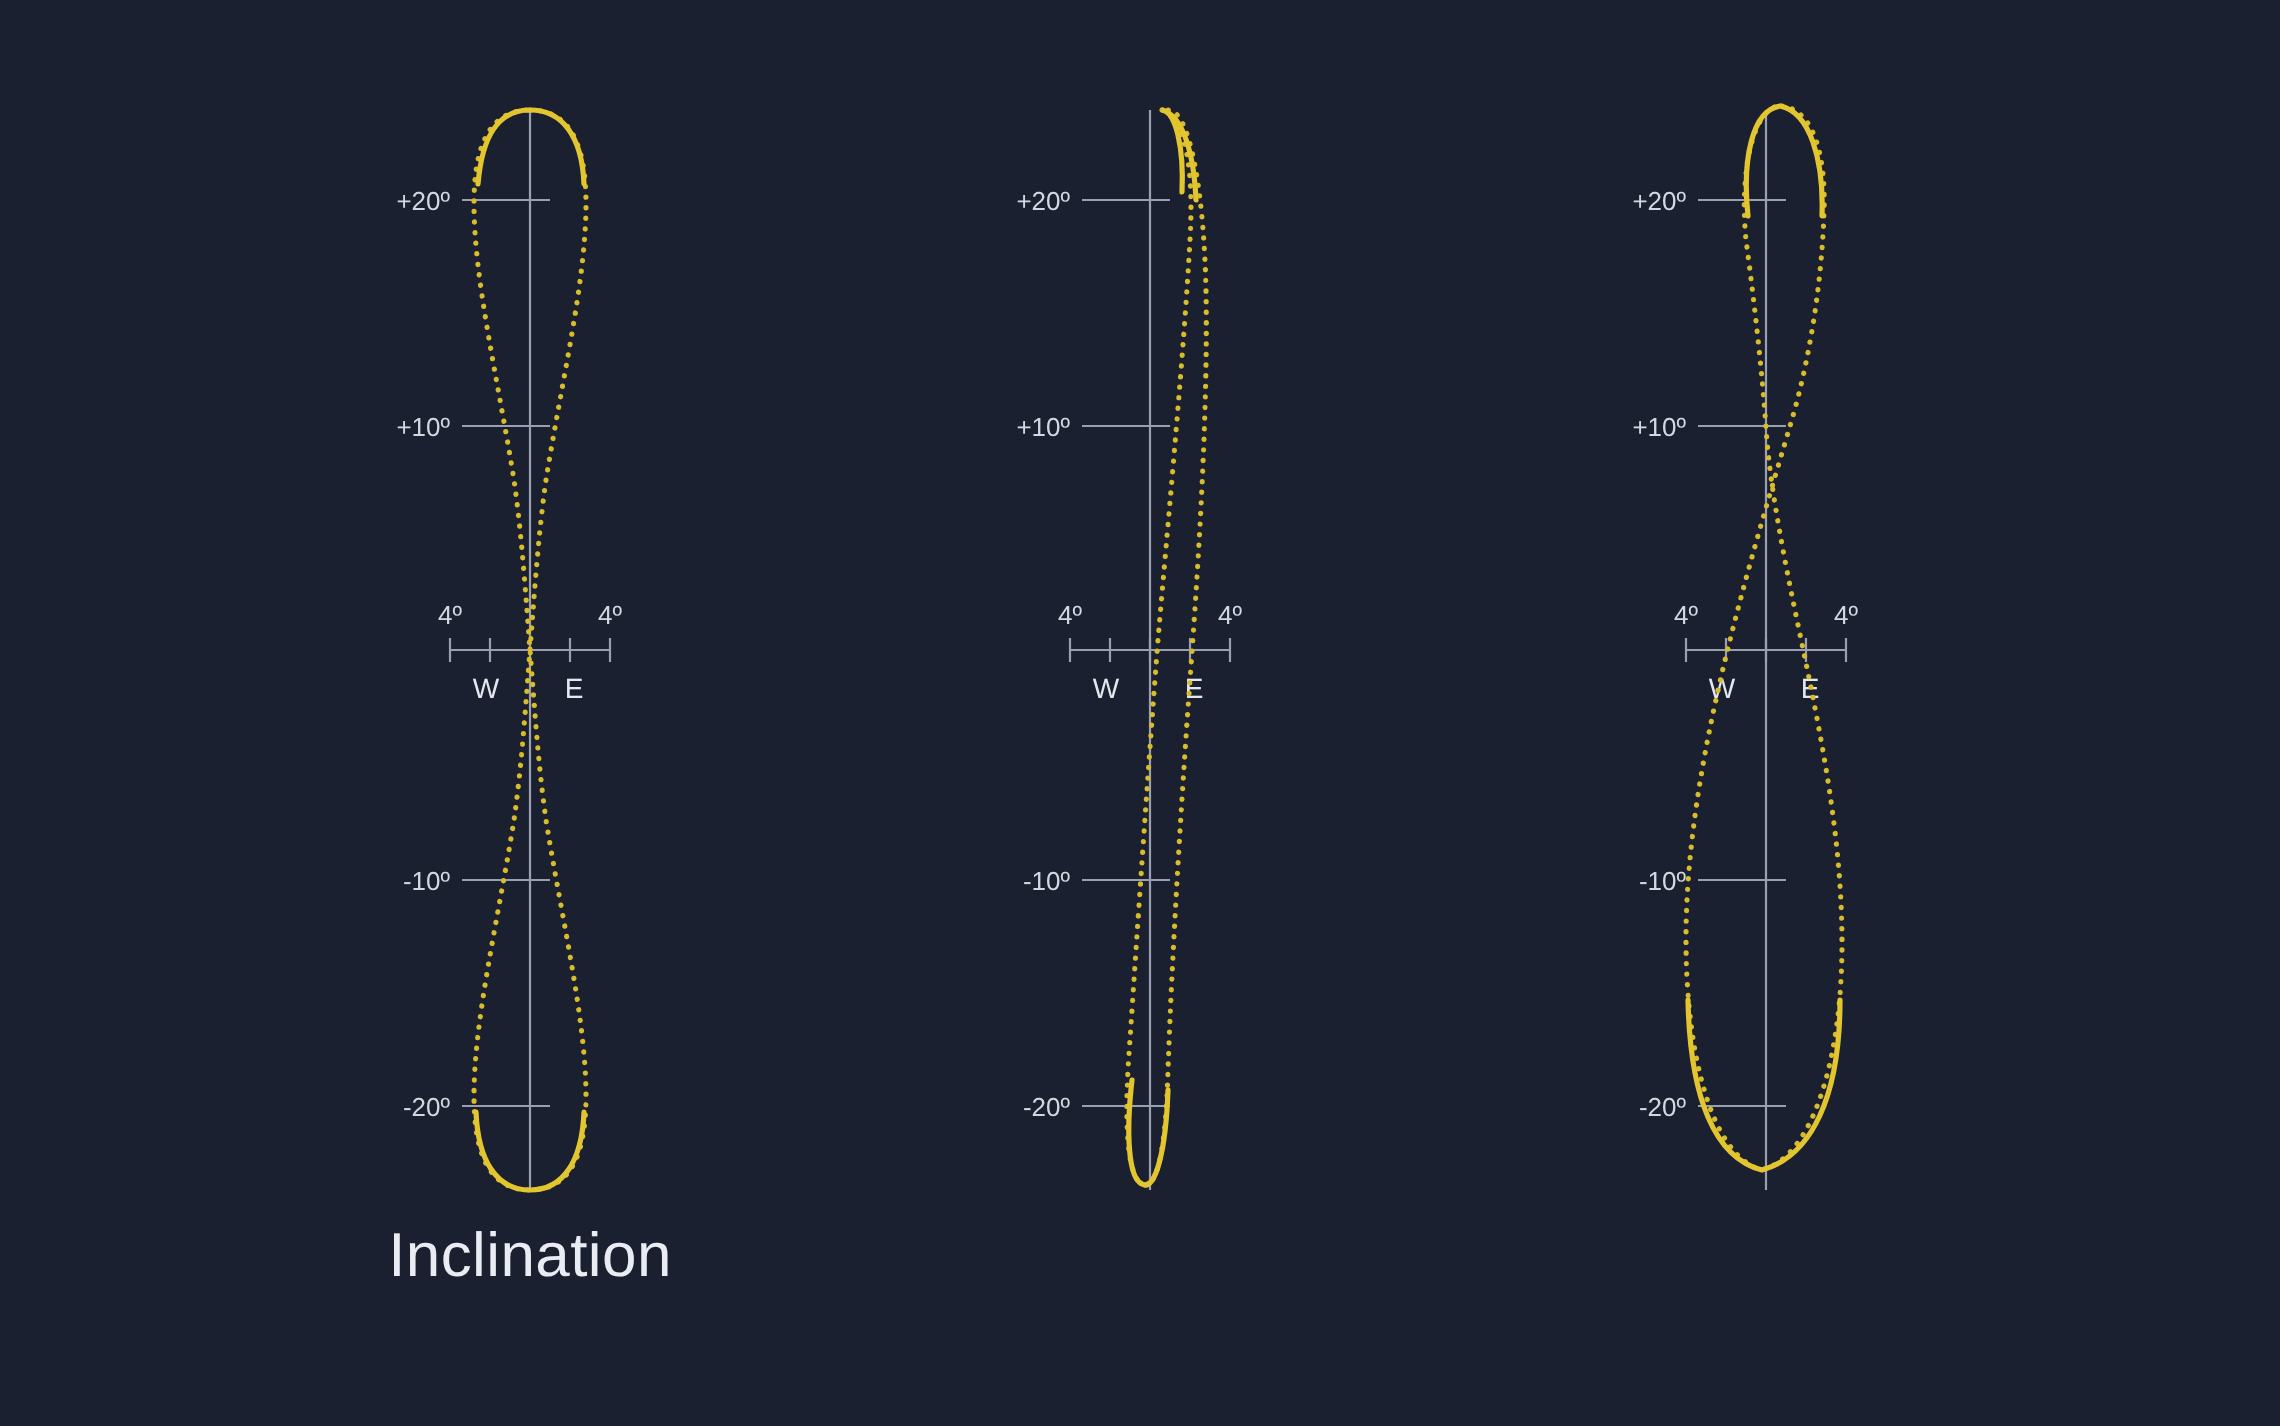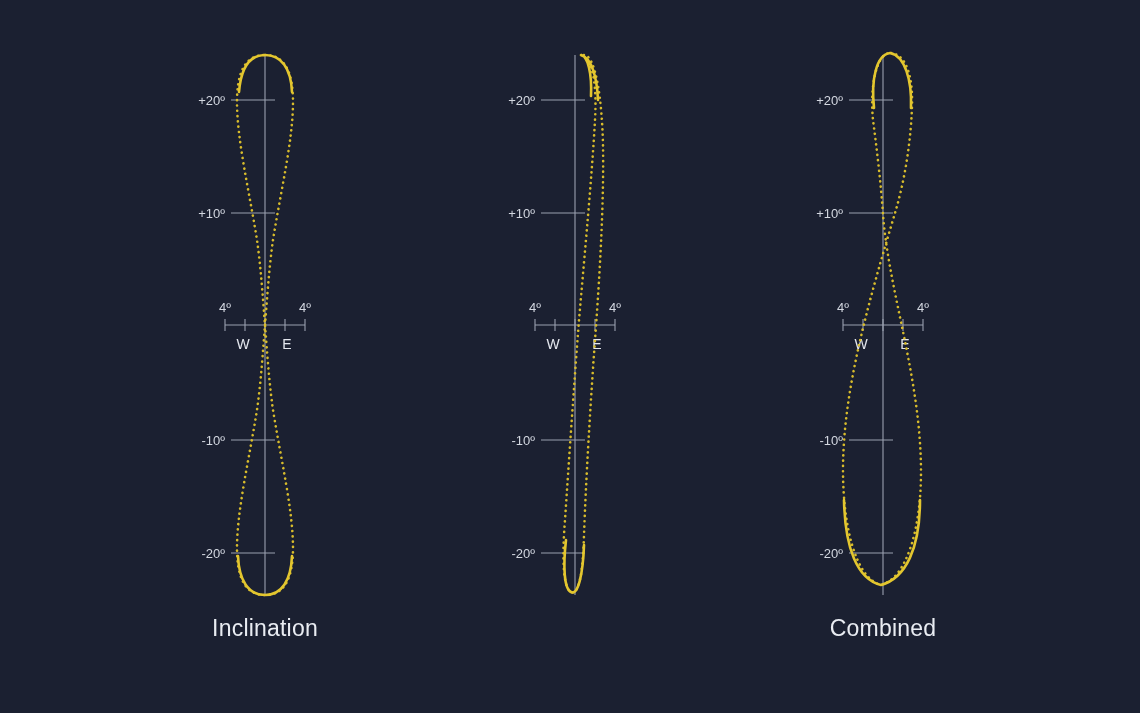--- a/index.html
+++ b/index.html
@@ -33,21 +33,21 @@
     height: 713px;
     display: block;
   }
   .panel-title {
     position: absolute;
     left: 0;
     top: 608px;
     width: 380px;
     text-align: center;
     color: #e9ecf2;
-    font-size: 23px;
+    font-size: 31px;
     font-weight: 400;
     font-family: "Liberation Sans", sans-serif;
     letter-spacing: 0.2px;
     line-height: 40px;
     white-space: nowrap;
   }
   text.tick-label {
     fill: #d3d7e0;
     font-family: "Liberation Sans", sans-serif;
     font-size: 13px;
@@ -214,16 +214,15 @@
            C 160 368 150 420 150 470
            C 150 525 162 578 188 585
            C 214 578 228 528 228 472
            C 228 420 218 370 208 322
            C 200 284 192 245 190 214
            C 188 185 184 150 180 120
            C 177 90 182 56 196 53 Z"></path>
       <path class="curve-solid" d="M 181 108 C 178 80 183 55 197 53 C 212 56 219 80 218 108"></path>
       <path class="curve-solid" d="M 151 500 C 152 548 164 579 188 585 C 213 578 227 548 227 500"></path>
     </svg>
-    <div class="panel-title">Combined</div>
   </div>
 
 </div>
 
 </body></html>

